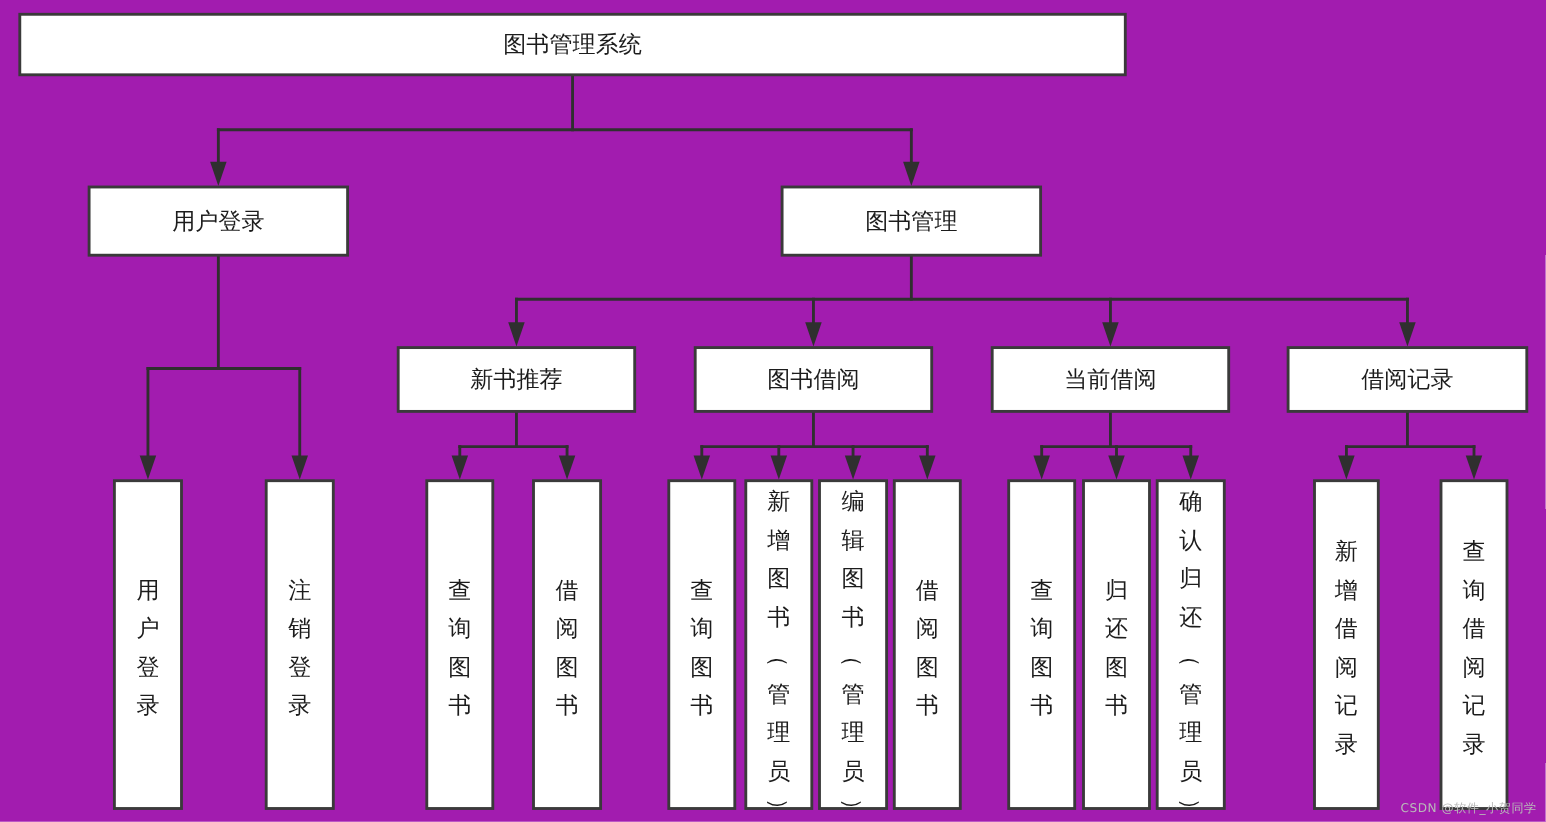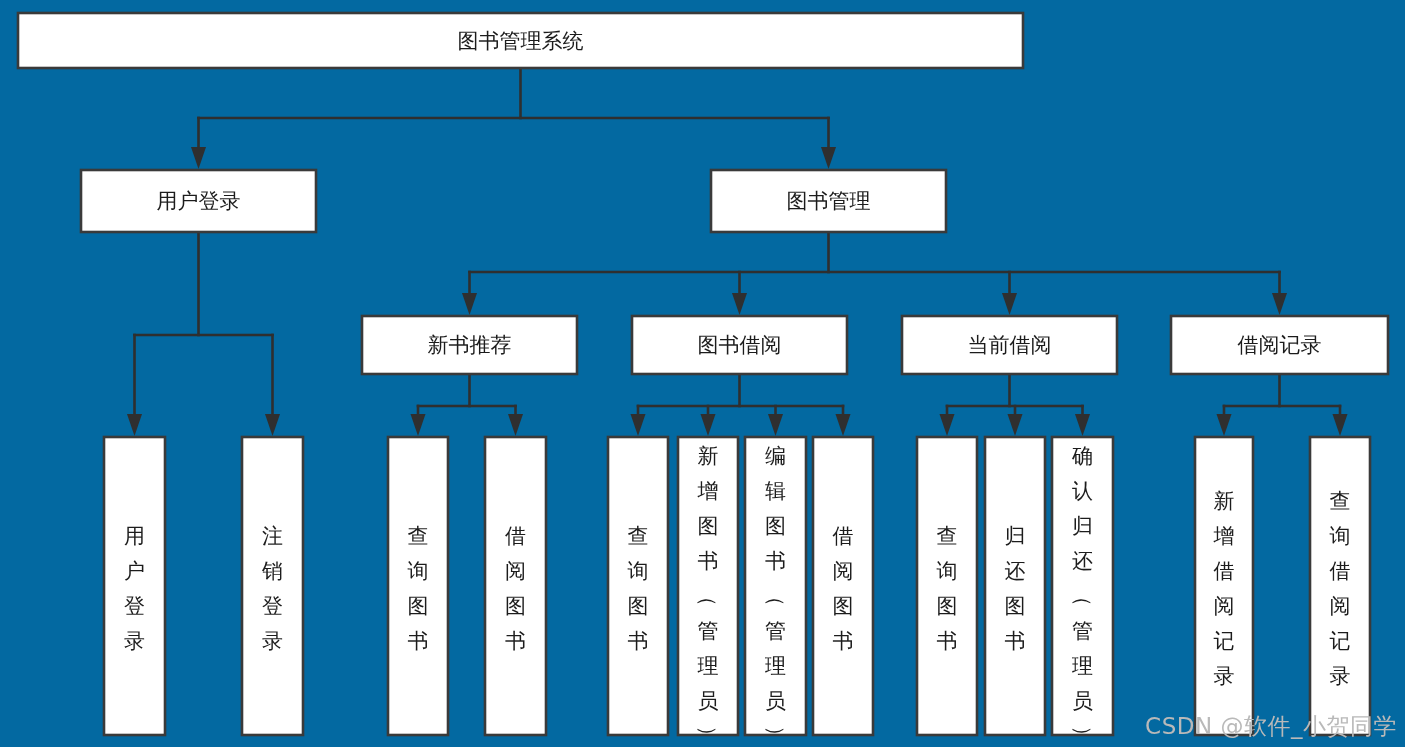--- a/index.html
+++ b/index.html
@@ -10,21 +10,21 @@
   body {
     width: 1405px;
     height: 747px;
     font-family: "DejaVu Sans", sans-serif;
     overflow: hidden;
   }
   #diagram-root {
     position: relative;
     width: 1405px;
     height: 747px;
-    background: #0369a1;
+    background: #a21caf;
   }
   svg#tree-svg {
     position: absolute;
     left: 0;
     top: 0;
     width: 1405px;
     height: 747px;
     display: block;
   }
   .node-box {
@@ -53,21 +53,21 @@
     font-family: "DejaVu Sans", sans-serif;
     font-size: 21px;
     fill: #1c1c1c;
     text-anchor: middle;
   }
   .watermark-text {
     position: absolute;
     right: 8px;
     bottom: 5px;
     font-family: "DejaVu Sans", sans-serif;
-    font-size: 23px;
+    font-size: 11px;
     color: #b9b9b9;
     letter-spacing: 0.5px;
     white-space: nowrap;
     user-select: none;
   }
 </style>
 </head>
 <body>
 
 <div id="diagram-root">

